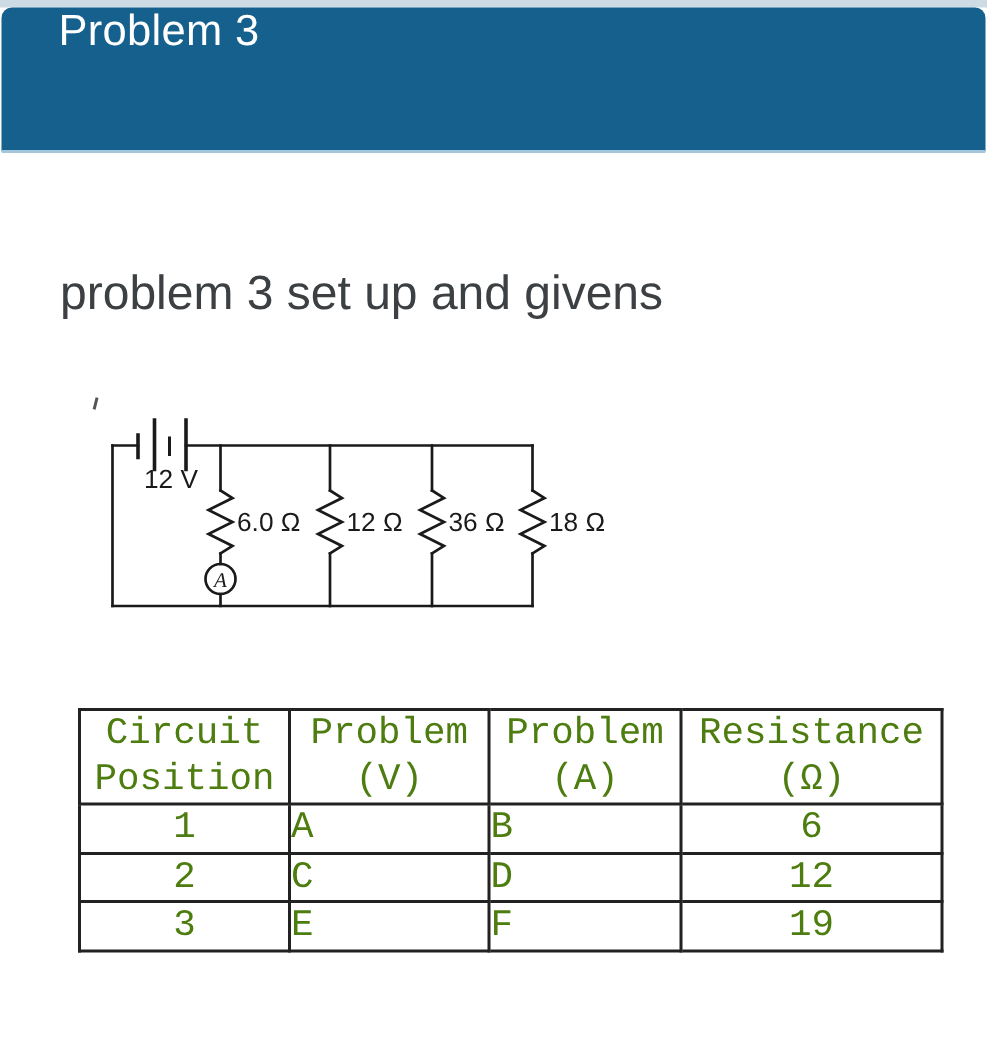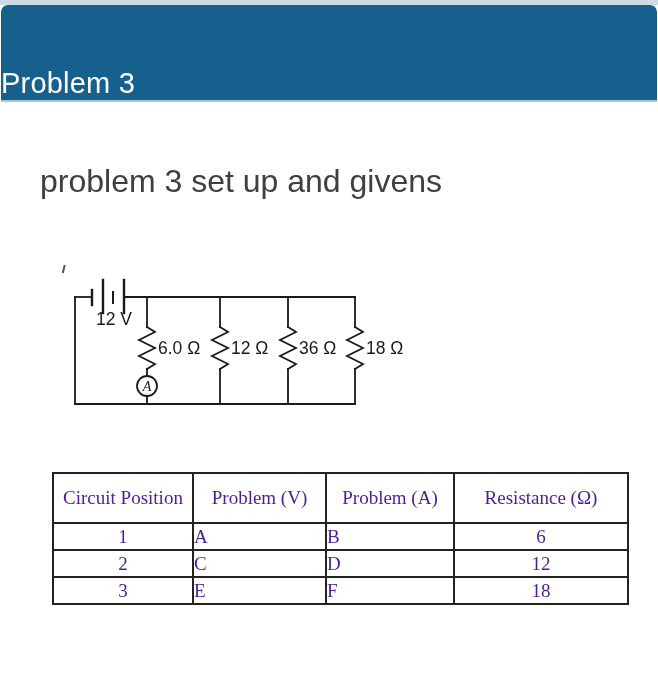--- a/index.html
+++ b/index.html
@@ -19,32 +19,33 @@
     background: #ccdbe4;
   }
 
   
   .header-bar {
     position: absolute; left: 1px; top: 5px;
     width: 656px; height: 97px;
     background: #15608c;
     border-radius: 7px 7px 0 0;
     border-bottom: 2px solid #a3c6da;
-    display: flex; align-items: flex-end;
+    display: flex; align-items: flex-start;
     box-sizing: border-box;
+    padding-left: 38px;
   }
   .header-title {
     color: #ffffff;
     font-size: 29px;
     letter-spacing: 0.2px;
   }
 
   
   .page-title {
-    position: absolute; left: 40px; top: 163px;
+    position: absolute; left: 40px; top: 177px;
     font-size: 32px;
     color: #3c4043;
   }
 
   
   .circuit-figure {
     position: absolute; left: 55px; top: 260px;
     width: 348px; height: 162px;
   }
   .circuit-figure svg { display: block; }
@@ -58,23 +59,23 @@
     font-style: italic;
     font-size: 14px;
     fill: #1a1a1a;
   }
 
   
   .givens-table {
     position: absolute; left: 52px; top: 472px;
     border-collapse: collapse;
     table-layout: fixed;
-    font-family: Liberation Serif, serif;
-    font-size: 19px;
-    color: #4c1d95;
+    font-family: Liberation Mono, monospace;
+    font-size: 25px;
+    color: #4d7c0f;
   }
   .givens-table th, .givens-table td {
     border: 2px solid #222222;
     padding: 0;
     font-weight: normal;
     line-height: 1.22;
     box-sizing: border-box;
   }
   .givens-table th { height: 50px; text-align: center; vertical-align: middle; }
   .givens-table td { height: 27px; vertical-align: middle; }
@@ -175,18 +176,18 @@
       <tr>
         <td class="cell-center">2</td>
         <td class="cell-left">C</td>
         <td class="cell-left">D</td>
         <td class="cell-center">12</td>
       </tr>
       <tr>
         <td class="cell-center">3</td>
         <td class="cell-left">E</td>
         <td class="cell-left">F</td>
-        <td class="cell-center">18</td>
+        <td class="cell-center">19</td>
       </tr>
     </tbody>
   </table>
 
 </div>
 
 </body></html>

